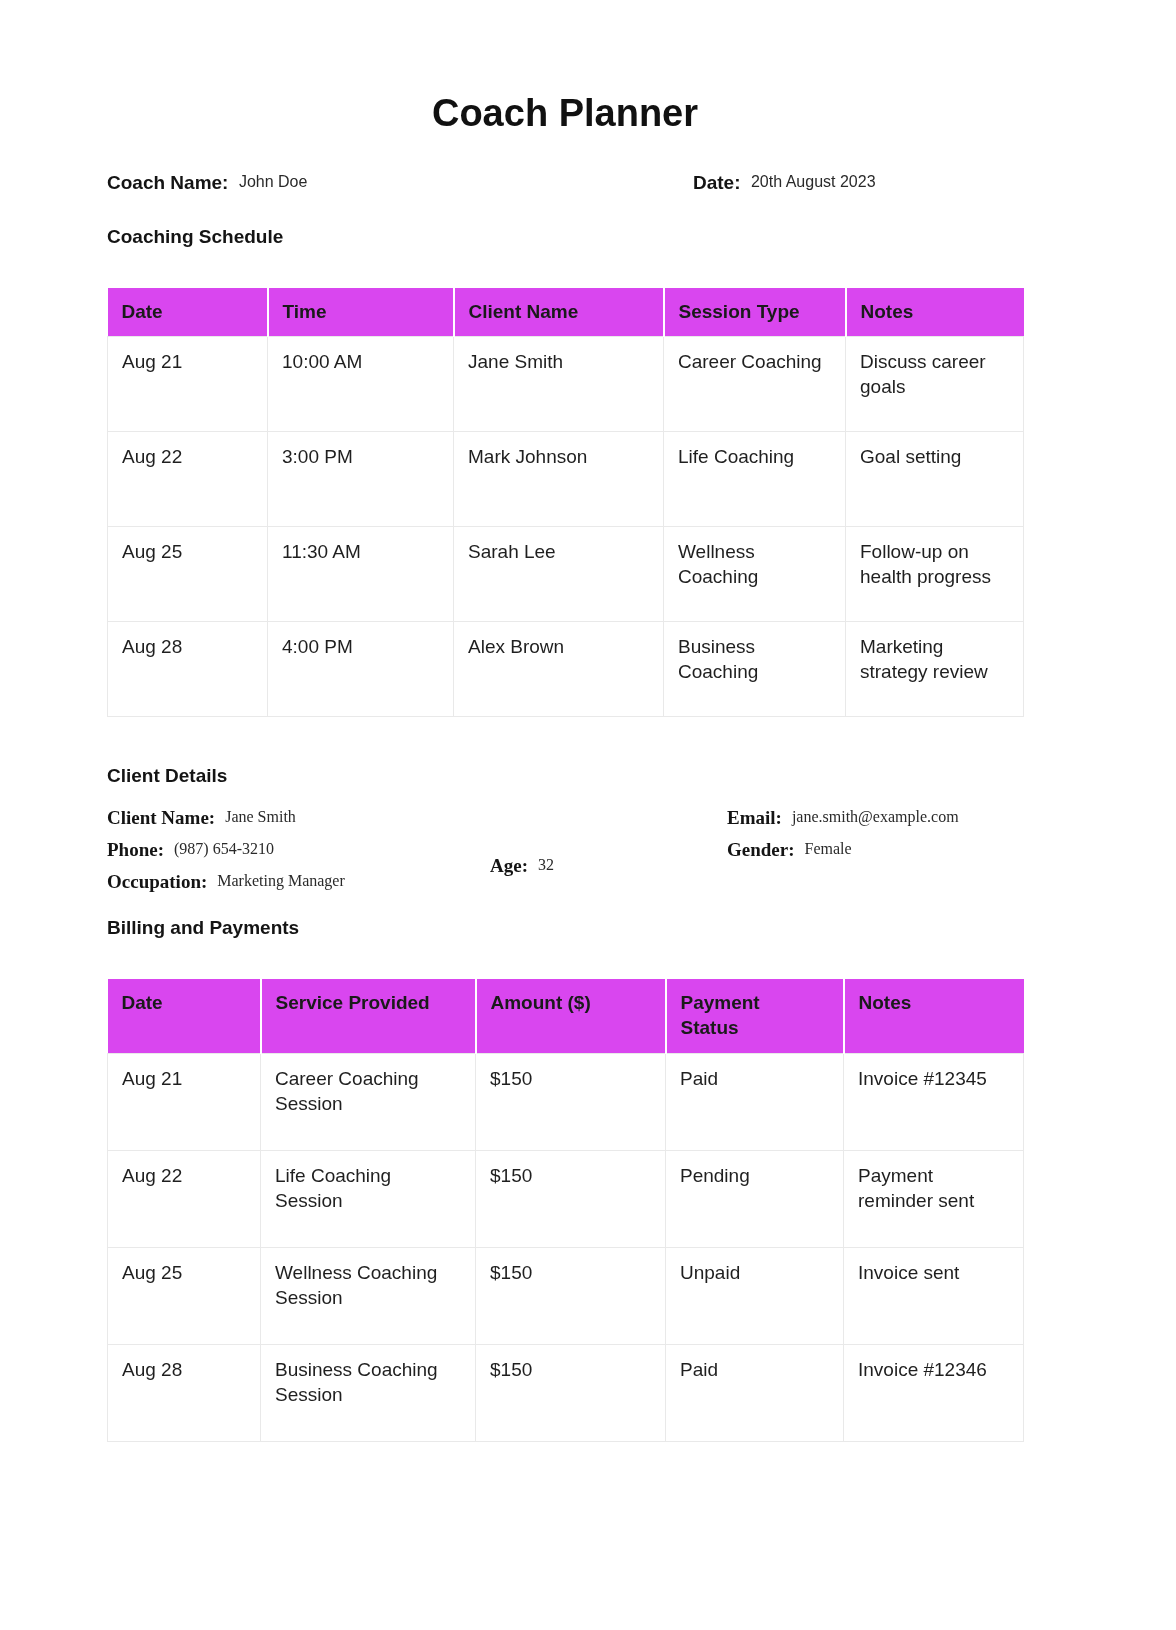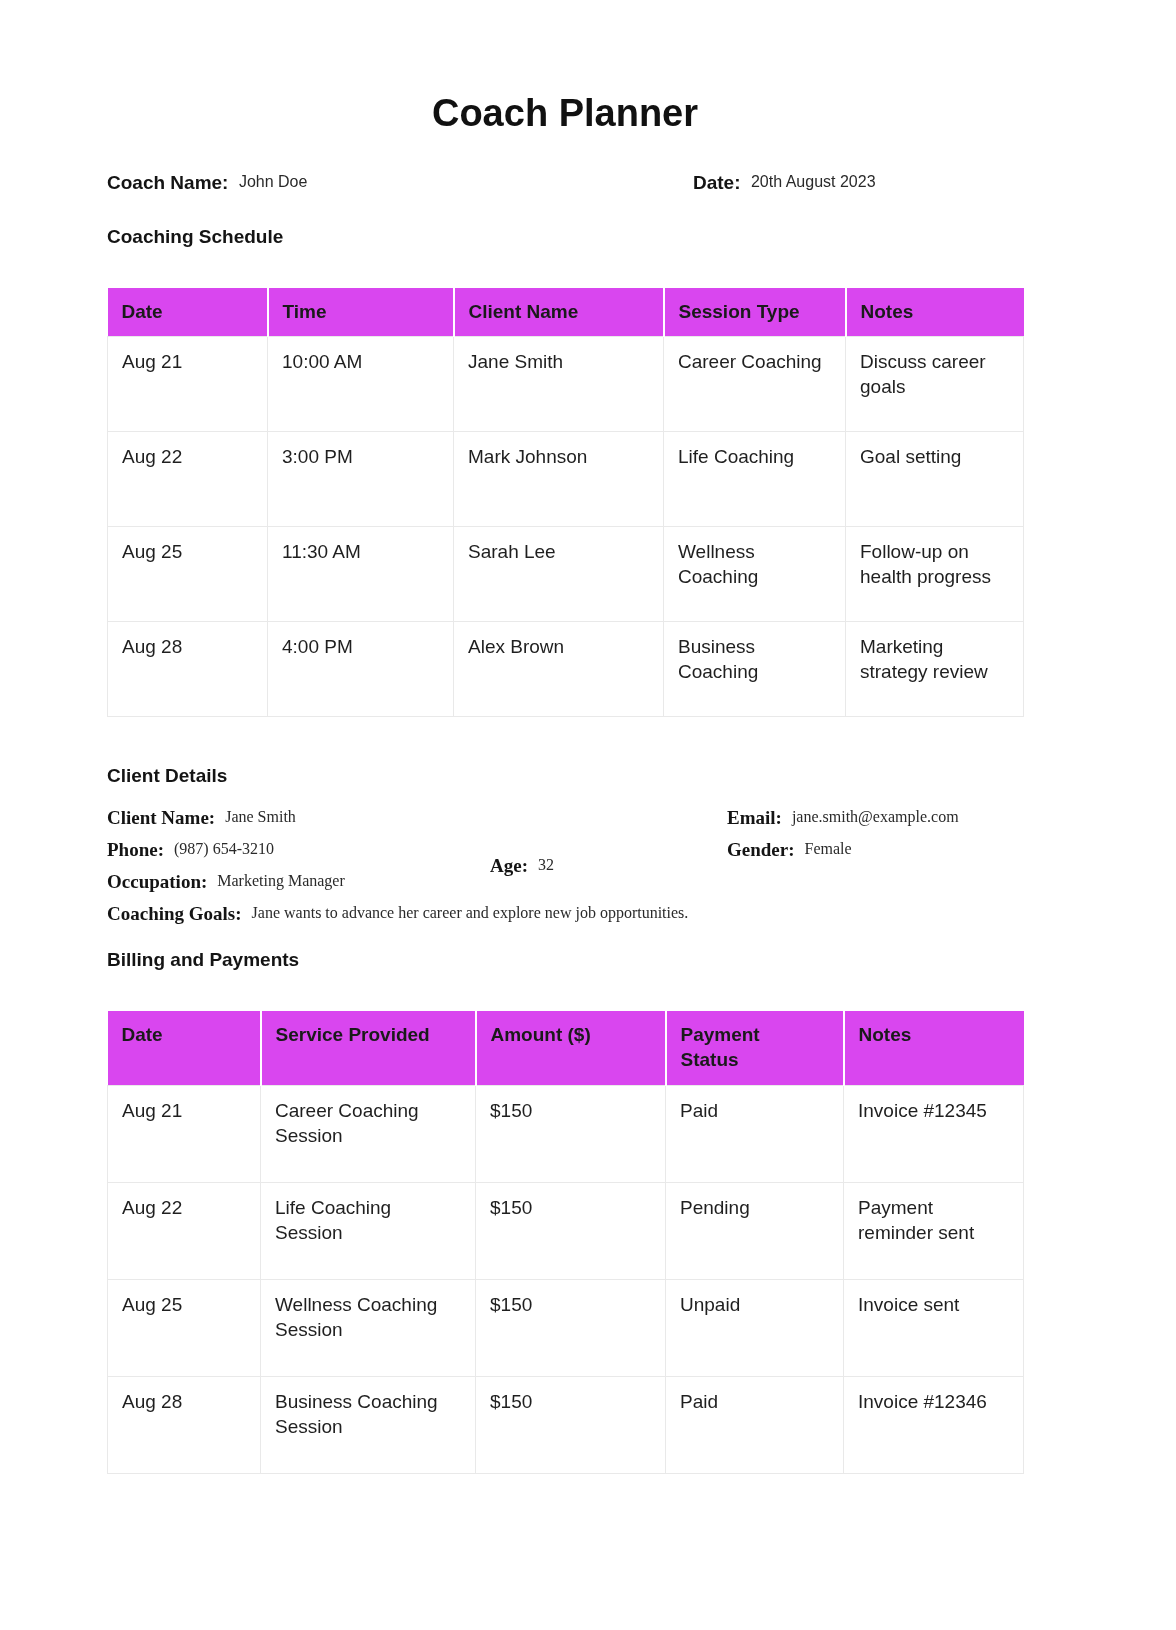--- a/index.html
+++ b/index.html
@@ -184,26 +184,20 @@
         <span class="label">Gender:</span>
         <span class="value">Female</span>
       </span>
     </div>
     <div class="client-row">
       <span class="field">
         <span class="label">Occupation:</span>
         <span class="value">Marketing Manager</span>
       </span>
     </div>
-    <div class="client-row">
-      <span class="field">
-        <span class="label">Coaching Goals:</span>
-        <span class="value">Jane wants to advance her career and explore new job opportunities.</span>
-      </span>
-    </div>
   </div>
 
   <h2 class="section-heading heading-billing">Billing and Payments</h2>
 
   <table class="grid billing-table">
     <colgroup>
       <col style="width:153px">
         <col style="width:215px">
         <col style="width:190px">
         <col style="width:178px">

